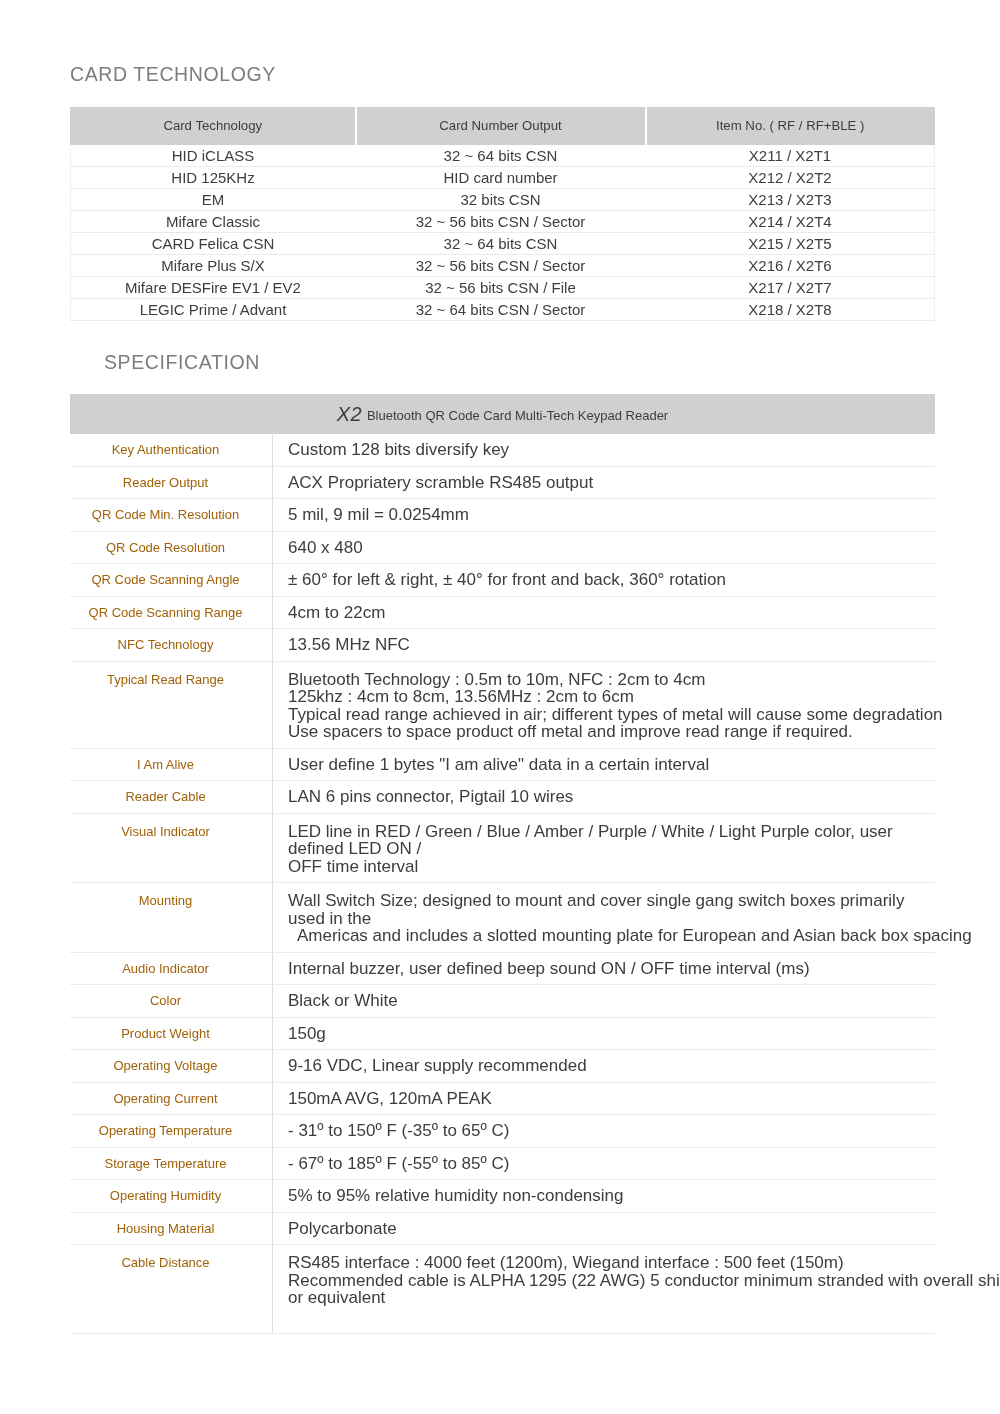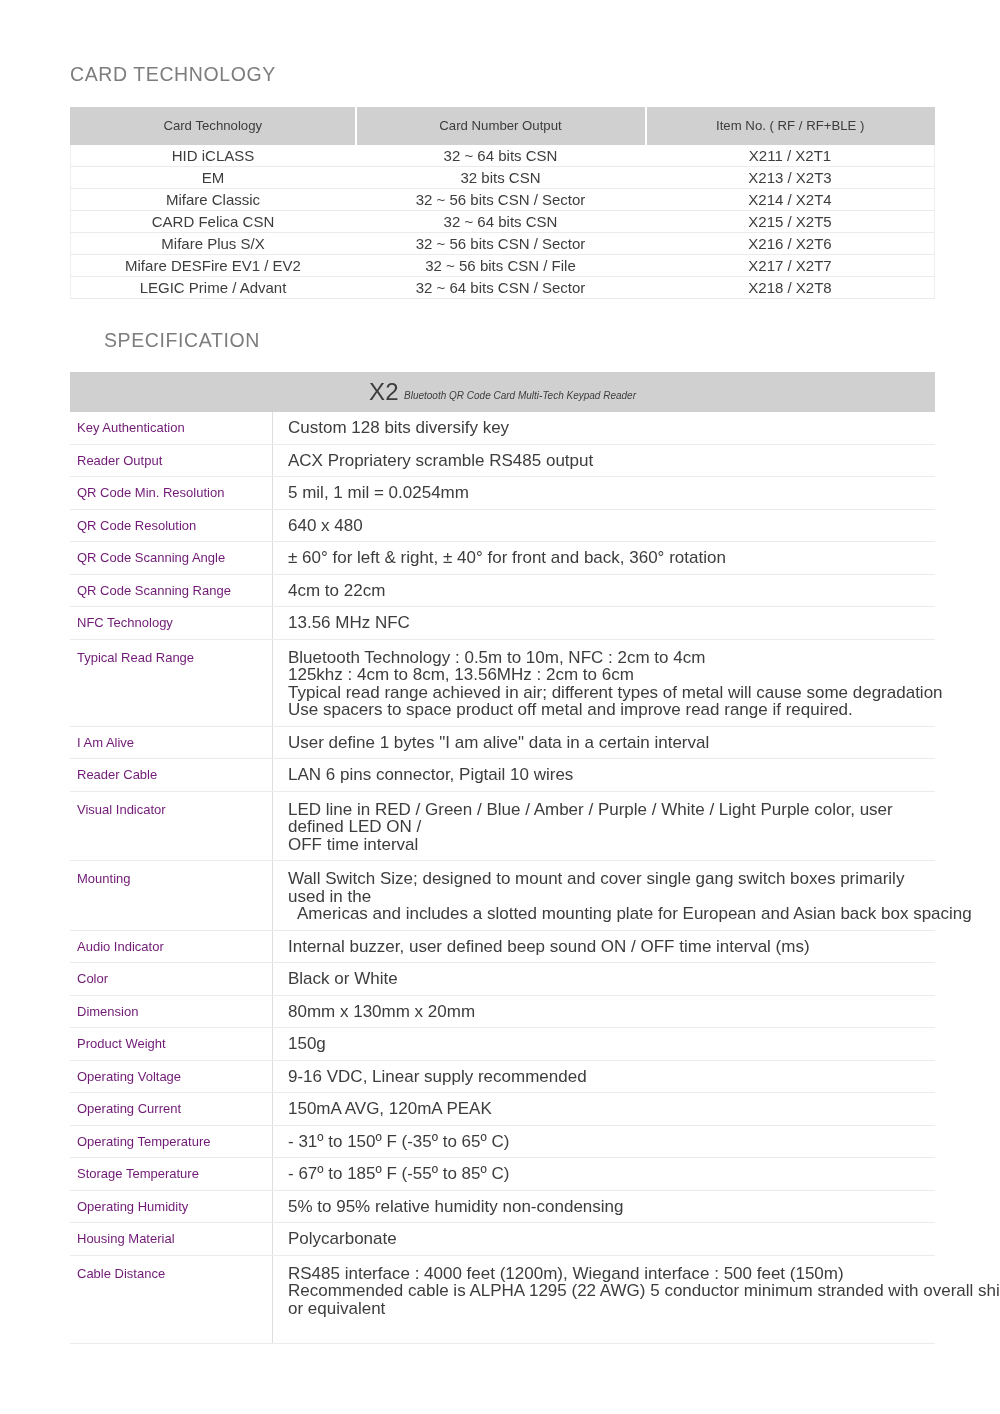--- a/index.html
+++ b/index.html
@@ -76,36 +76,36 @@
   
   #spec-table { margin-top: 20px; }
   .spec-title-cell {
     background: #d0d0d0;
     border-color: #d0d0d0 !important;
     height: 38px;
     text-align: center;
     color: #3d3d3d;
   }
   .spec-title-big {
-    font-size: 24px;
+    font-size: 20px;
     font-weight: 400;
     letter-spacing: 0.3px;
     vertical-align: -1px;
+    font-style: italic;
   }
   .spec-title-sub {
-    font-size: 10px;
+    font-size: 13px;
     font-weight: 400;
     margin-left: 5px;
-    font-style: italic;
   }
   #spec-table td.spec-label {
-    text-align: left;
+    text-align: center;
     padding: 7px 18px 7px 6px;
     font-size: 13px;
-    color: #701a75;
+    color: #a16207;
     border-left-color: #ffffff;
     border-right-color: #dedede;
     line-height: 17px;
     vertical-align: middle;
   }
   #spec-table td.spec-value {
     text-align: left;
     padding: 7px 10px 7px 15px;
     font-size: 17px;
     color: #3d3d3d;
@@ -142,20 +142,25 @@
         <th class="hdr-cell last">Item No. ( RF / RF+BLE )</th>
       </tr>
     </thead>
     <tbody id="card-tech-body">
         <tr>
           <td class="body-cell">HID iCLASS</td>
           <td class="body-cell">32 ~ 64 bits CSN</td>
           <td class="body-cell">X211 / X2T1</td>
         </tr>
         <tr>
+          <td class="body-cell">HID 125KHz</td>
+          <td class="body-cell">HID card number</td>
+          <td class="body-cell">X212 / X2T2</td>
+        </tr>
+        <tr>
           <td class="body-cell">EM</td>
           <td class="body-cell">32 bits CSN</td>
           <td class="body-cell">X213 / X2T3</td>
         </tr>
         <tr>
           <td class="body-cell">Mifare Classic</td>
           <td class="body-cell">32 ~ 56 bits CSN / Sector</td>
           <td class="body-cell">X214 / X2T4</td>
         </tr>
         <tr>
@@ -204,21 +209,21 @@
         </tr>
         <tr>
           <td class="spec-label">Reader Output</td>
           <td class="spec-value">
             <span class="ln">ACX Propriatery scramble RS485 output</span>
           </td>
         </tr>
         <tr>
           <td class="spec-label">QR Code Min. Resolution</td>
           <td class="spec-value">
-            <span class="ln">5 mil, 1 mil = 0.0254mm</span>
+            <span class="ln">5 mil, 9 mil = 0.0254mm</span>
           </td>
         </tr>
         <tr>
           <td class="spec-label">QR Code Resolution</td>
           <td class="spec-value">
             <span class="ln">640 x 480</span>
           </td>
         </tr>
         <tr>
           <td class="spec-label">QR Code Scanning Angle</td>
@@ -276,26 +281,20 @@
         <tr>
           <td class="spec-label">Audio Indicator</td>
           <td class="spec-value">
             <span class="ln">Internal buzzer, user defined beep sound ON / OFF time interval (ms)</span>
           </td>
         </tr>
         <tr>
           <td class="spec-label">Color</td>
           <td class="spec-value">
             <span class="ln">Black or White</span>
-          </td>
-        </tr>
-        <tr>
-          <td class="spec-label">Dimension</td>
-          <td class="spec-value">
-            <span class="ln">80mm x 130mm x 20mm</span>
           </td>
         </tr>
         <tr>
           <td class="spec-label">Product Weight</td>
           <td class="spec-value">
             <span class="ln">150g</span>
           </td>
         </tr>
         <tr>
           <td class="spec-label">Operating Voltage</td>

